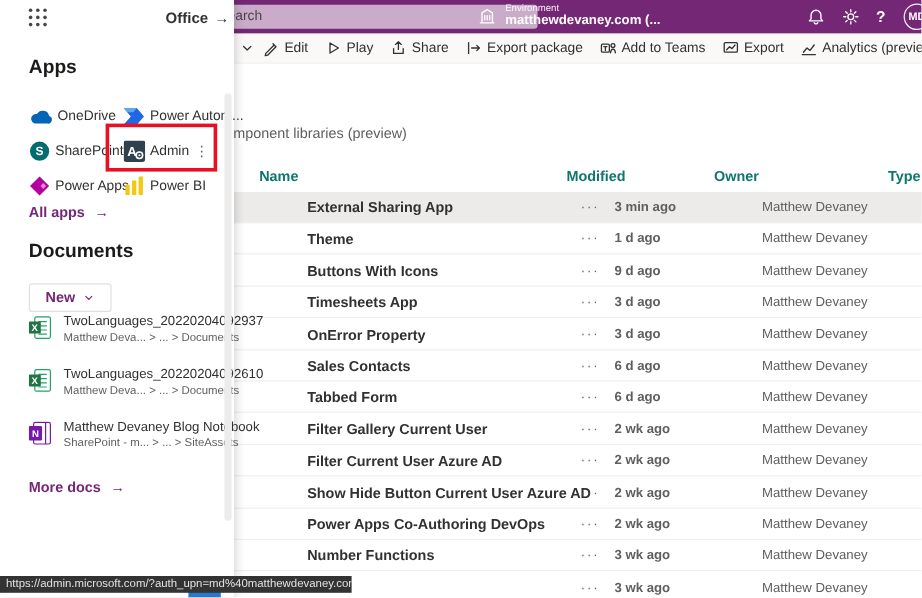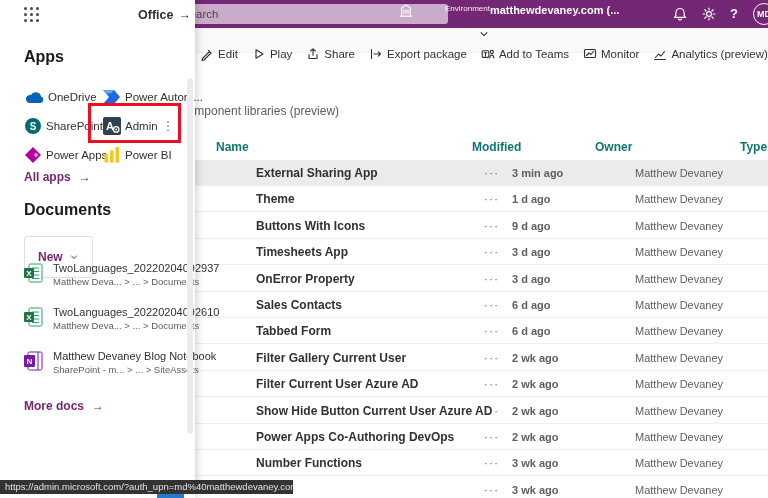--- a/index.html
+++ b/index.html
@@ -6,31 +6,31 @@
   html,body { width:768px; height:498px; overflow:hidden; background:#fff;
     font-family:"Liberation Sans", sans-serif; position:relative; }
 
   
   .topbar { position:absolute; left:0; top:0; width:768px; height:28px; background:#742774; z-index:1; }
   .search-input { position:absolute; left:160px; top:4px; width:288px; height:20px;
     background:rgba(255,255,255,0.62); border:none; border-radius:3px; padding-left:22px;
     font-family:"Liberation Sans",sans-serif; font-size:11.5px; color:#3b3a39; outline:none; }
   .search-input::placeholder { color:#484644; opacity:1; }
   .env { position:absolute; left:398px; top:2px; display:flex; align-items:center; gap:7px; color:#fff; }
-  .env-texts { display:flex; line-height:1.15;margin-left:24px; }
+  .env-texts { display:flex; flex-direction:column; line-height:1.15; }
   .env-label { font-size:8px; color:rgba(255,255,255,.92); }
   .env-name { font-size:11px; font-weight:bold; color:#fff; white-space:nowrap; }
   .top-icon { position:absolute; top:6px; width:16px; height:16px; }
   .help-glyph { position:absolute; top:6px; color:#fff; font-size:13px; font-weight:bold; }
   .avatar { position:absolute; left:753px; top:3px; width:22px; height:22px; border:1px solid rgba(255,255,255,.95);
     border-radius:50%; color:#fff; font-size:9px; font-weight:bold; display:flex; align-items:center; justify-content:center; }
 
   
   .cmdbar { position:absolute; left:0; top:28px; width:768px; height:25px; background:#faf9f8;
-    display:flex; align-items:center; padding-left:200px; gap:7px; z-index:1; border-bottom:1px solid #f2f1f0;flex-direction:column; }
+    display:flex; align-items:center; padding-left:200px; gap:7px; z-index:1; border-bottom:1px solid #f2f1f0; }
   .cmd-item { display:flex; align-items:center; gap:4px; font-size:11.5px; color:#323130;
     white-space:nowrap; flex-shrink:0; background:none; border:none; cursor:pointer;
     font-family:"Liberation Sans",sans-serif; }
   .cmd-item svg { display:block; }
   .cmd-spacer { flex:1; }
 
   
   .tab-label { position:absolute; left:179px; top:104px; font-size:12px; color:#605e5c; z-index:1; white-space:nowrap; }
   .tbl-head { position:absolute; left:0; top:140px; width:752px; height:19px; z-index:1; }
   .tbl-head .hcell { position:absolute; top:0; font-size:12px; font-weight:bold; color:#0f766e; white-space:nowrap; }
@@ -55,21 +55,21 @@
   .panel-h { position:absolute; left:24px; font-size:16px; font-weight:bold; color:#1b1a19; }
   .apps-grid { position:absolute; left:24px; top:82px; width:158px; display:grid;
     grid-template-columns:79px 79px; grid-auto-rows:29px; }
   .app-item { display:flex; align-items:center; gap:4px; cursor:pointer; }
   .app-item .lbl { font-size:11.5px; color:#323130; white-space:nowrap; }
   .app-item .more-dots { margin-left:auto; margin-right:8px; color:#605e5c; font-size:12px; cursor:pointer; }
   .red-box { position:absolute; left:88px; top:103px; width:93px; height:40px; border:3px solid #e81123;
     z-index:45; pointer-events:none; }
   .flink { position:absolute; left:24px; font-size:12px; font-weight:bold; color:#742774; cursor:pointer;
     display:flex; gap:8px; align-items:center; }
-  .new-btn { position:absolute; left:24px; top:236px; height:42px; padding:0 13px; background:#fff;
+  .new-btn { position:absolute; left:24px; top:236px; height:24px; padding:0 13px; background:#fff;
     border:1px solid #e1dfdd; border-radius:3px; font-family:"Liberation Sans",sans-serif;
     font-size:12px; font-weight:bold; color:#742774; cursor:pointer; display:flex; align-items:center; gap:6px; }
   .docs { position:absolute; left:24px; top:260px; width:160px; }
   .doc-item { display:flex; gap:10px; margin-bottom:12px; cursor:pointer; min-height:32px; }
   .doc-texts { display:flex; flex-direction:column; gap:2px; padding-top:2px; }
   .doc-title { font-size:11px; color:#323130; white-space:nowrap; }
   .doc-path { font-size:9.5px; color:#605e5c; white-space:nowrap; }
   .panel-scroll { position:absolute; left:187px; top:78px; width:6px; height:356px; background:#ececec; border-radius:3px; }
 
   
@@ -152,21 +152,21 @@
         </span>
         <span>Add to Teams</span>
       </button>
       <button class="cmd-item">
         <span>
           <svg width="14" height="14" viewBox="0 0 14 14" fill="none" stroke="#323130" stroke-width="1.1" stroke-linecap="round" stroke-linejoin="round">
             <rect x="1.5" y="2.5" width="11" height="8" rx="1"></rect>
             <path d="M3.5 8.5 6 6l2 1.5 2.5-3"></path>
           </svg>
         </span>
-        <span>Monitor</span>
+        <span>Export</span>
       </button>
       <button class="cmd-item">
         <span>
           <svg width="14" height="14" viewBox="0 0 14 14" fill="none" stroke="#323130" stroke-width="1.1" stroke-linecap="round" stroke-linejoin="round">
             <path d="M1.5 12.5h11 M2.5 10.5 5.5 7l2.5 2 3.5-4.5"></path>
           </svg>
         </span>
         <span>Analytics (preview)</span>
       </button>
     </span>

